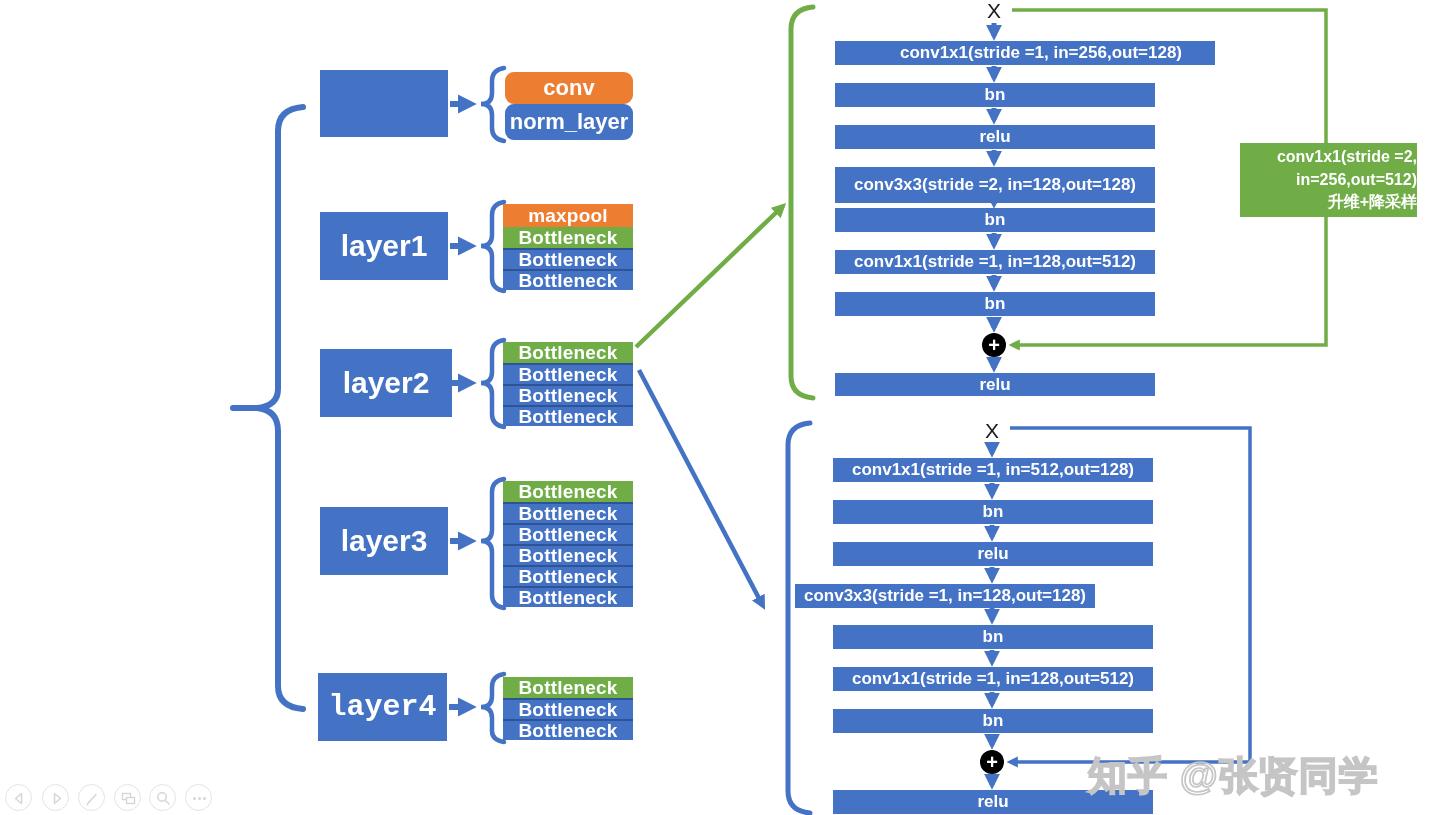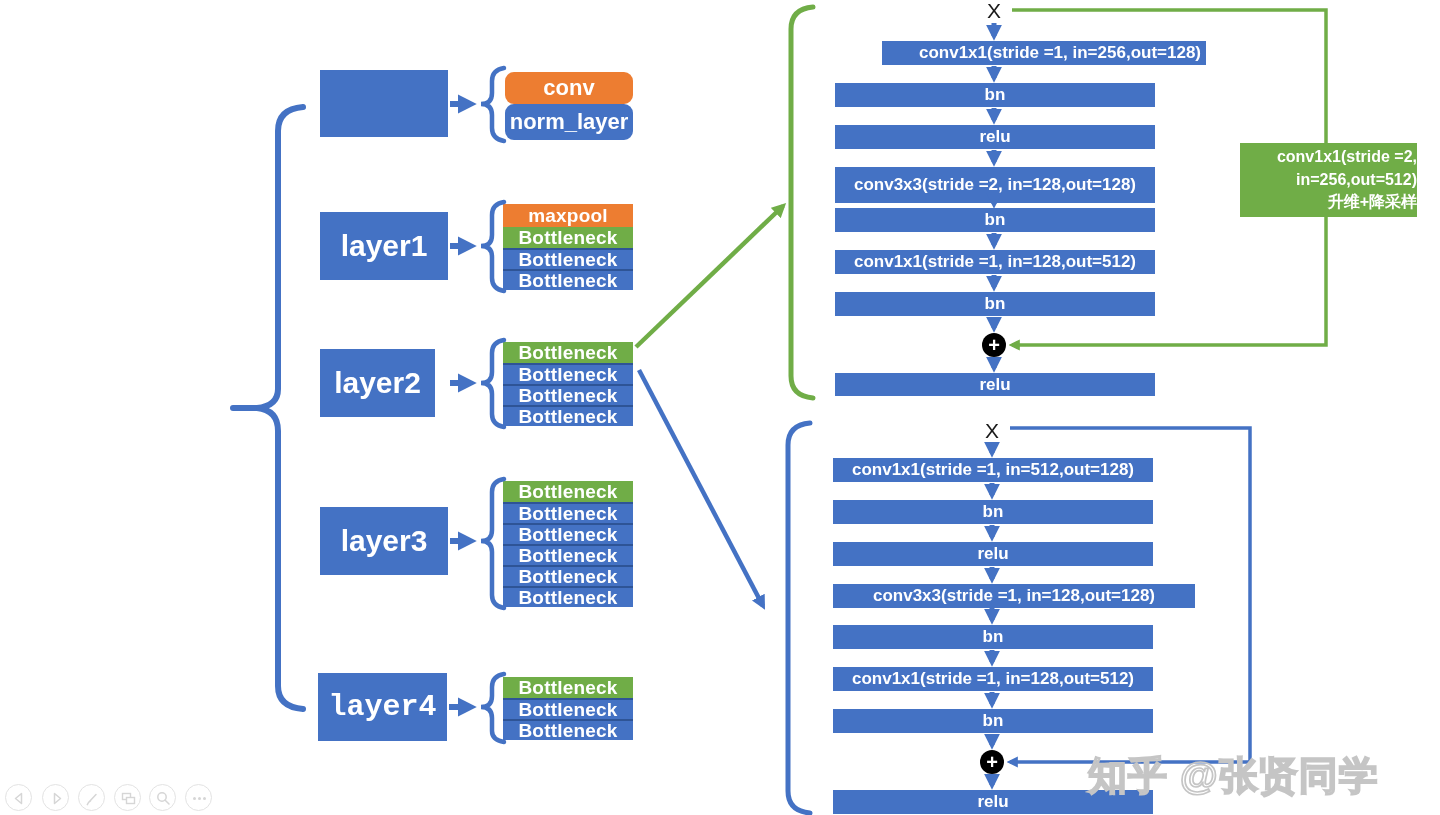--- a/index.html
+++ b/index.html
@@ -33,21 +33,21 @@
   .tb svg{position:absolute;left:0;top:0;}
 </style>
 </head>
 <body>
 
 <div id="stage">
 
 
   <div class="node blue layerbox layer-el" style="left:320px;top:70px;width:128px;height:67px;"></div>
   <div class="node blue layerbox layer-el" style="left:320px;top:212px;width:128px;height:68px;">layer1</div>
-  <div class="node blue layerbox layer-el" style="left:320px;top:349px;width:115px;height:68px;">layer2</div>
+  <div class="node blue layerbox layer-el" style="left:320px;top:349px;width:132px;height:68px;">layer2</div>
   <div class="node blue layerbox layer-el" style="left:320px;top:507px;width:128px;height:68px;text-align:right;">layer3</div>
   <div class="node blue layerbox layer-el" style="left:318px;top:673px;width:129px;height:68px;font-family:Liberation Mono, monospace;">layer4</div>
 
   <div class="node orange rowtxt-lg layer-el" style="left:505px;top:72px;width:128px;height:32px;">conv</div>
   <div class="node blue rowtxt-lg layer-el" style="left:505px;top:104px;width:128px;height:36px;">norm_layer</div>
 
   <div class="node orange rowtxt layer-el" style="left:503px;top:204px;width:130px;height:23px;">maxpool</div>
   <div class="node green rowtxt layer-el" style="left:503px;top:227px;width:130px;height:21px;">Bottleneck</div>
   <div class="node blue sep rowtxt layer-el" style="left:503px;top:248px;width:130px;height:21px;">Bottleneck</div>
   <div class="node blue sep rowtxt layer-el" style="left:503px;top:269px;width:130px;height:21px;">Bottleneck</div>
@@ -117,41 +117,41 @@
     <path d="M 992 650 L 992 662" stroke="#4472C4" stroke-width="5" marker-end="url(#ab)"></path>
     <path d="M 992 692 L 992 704" stroke="#4472C4" stroke-width="5" marker-end="url(#ab)"></path>
     <path d="M 992 734 L 992 745" stroke="#4472C4" stroke-width="5" marker-end="url(#ab)"></path>
     <path d="M 992 775 L 992 785" stroke="#4472C4" stroke-width="5" marker-end="url(#ab)"></path>
 
     <path d="M 1012 10 L 1326 10 L 1326 345 L 1012 345" stroke="#70AD47" stroke-width="3.5" fill="none" marker-end="url(#ag)"></path>
     <path d="M 1010 428 L 1250 428 L 1250 762 L 1010 762" stroke="#4472C4" stroke-width="3.5" fill="none" marker-end="url(#ab)"></path>
   </svg>
 
   <div class="xlabel" style="left:984px;top:0px;width:20px;height:22px;">X</div>
-  <div class="node blue fbox layer-el" style="left:882px;top:41px;width:324px;height:24px;padding-left:32px;">conv1x1(stride =1, in=256,out=128)</div>
+  <div class="node blue fbox layer-el" style="left:835px;top:41px;width:380px;height:24px;padding-left:32px;">conv1x1(stride =1, in=256,out=128)</div>
   <div class="node blue fbox layer-el" style="left:835px;top:83px;width:320px;height:24px;">bn</div>
   <div class="node blue fbox layer-el" style="left:835px;top:125px;width:320px;height:24px;">relu</div>
   <div class="node blue fbox layer-el" style="left:835px;top:167px;width:320px;height:36px;">conv3x3(stride =2, in=128,out=128)</div>
   <div class="node blue fbox layer-el" style="left:835px;top:208px;width:320px;height:24px;">bn</div>
   <div class="node blue fbox layer-el" style="left:835px;top:250px;width:320px;height:24px;">conv1x1(stride =1, in=128,out=512)</div>
   <div class="node blue fbox layer-el" style="left:835px;top:292px;width:320px;height:24px;">bn</div>
   <div class="plus above" style="left:982px;top:333px;">+</div>
   <div class="node blue fbox layer-el" style="left:835px;top:373px;width:320px;height:23px;">relu</div>
 
   <div class="node green note above" style="left:1240px;top:143px;width:177px;height:74px;flex-direction:column;">
     <div>conv1x1(stride =2,</div>
     <div>in=256,out=512)</div>
     <div>升维+降采样</div>
   </div>
 
   <div class="xlabel" style="left:982px;top:420px;width:20px;height:22px;">X</div>
   <div class="node blue fbox layer-el" style="left:833px;top:458px;width:320px;height:24px;">conv1x1(stride =1, in=512,out=128)</div>
   <div class="node blue fbox layer-el" style="left:833px;top:500px;width:320px;height:24px;">bn</div>
   <div class="node blue fbox layer-el" style="left:833px;top:542px;width:320px;height:24px;">relu</div>
-  <div class="node blue fbox layer-el" style="left:833px;top:584px;width:362px;height:24px;">conv3x3(stride =1, in=128,out=128)</div>
+  <div class="node blue fbox layer-el" style="left:795px;top:584px;width:300px;height:24px;">conv3x3(stride =1, in=128,out=128)</div>
   <div class="node blue fbox layer-el" style="left:833px;top:625px;width:320px;height:24px;">bn</div>
   <div class="node blue fbox layer-el" style="left:833px;top:667px;width:320px;height:24px;">conv1x1(stride =1, in=128,out=512)</div>
   <div class="node blue fbox layer-el" style="left:833px;top:709px;width:320px;height:24px;">bn</div>
   <div class="plus above" style="left:980px;top:750px;">+</div>
   <div class="node blue fbox layer-el" style="left:833px;top:790px;width:320px;height:24px;">relu</div>
 
   <div id="watermark">知乎 @张贤同学</div>
 
   <div class="tb" style="left:4.5px;top:783.5px;">
     <svg width="27" height="27">

